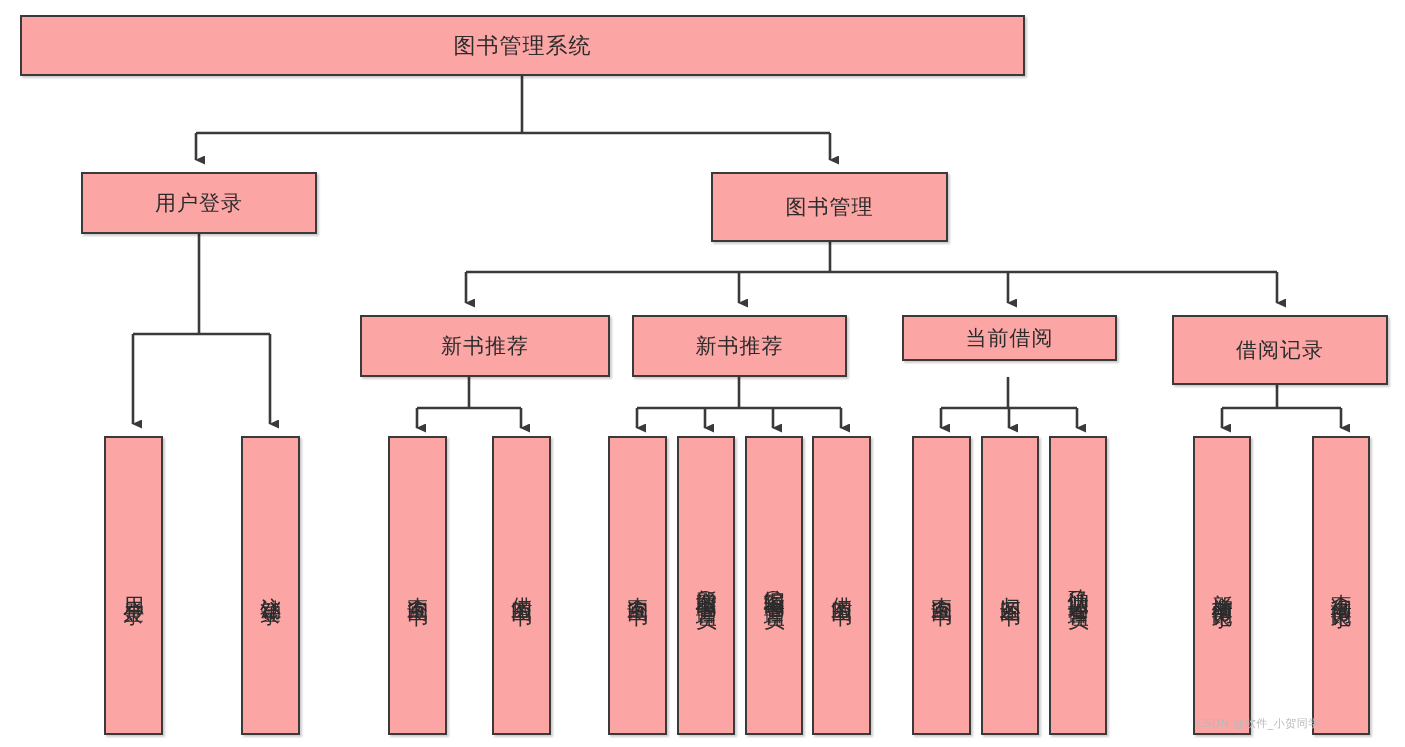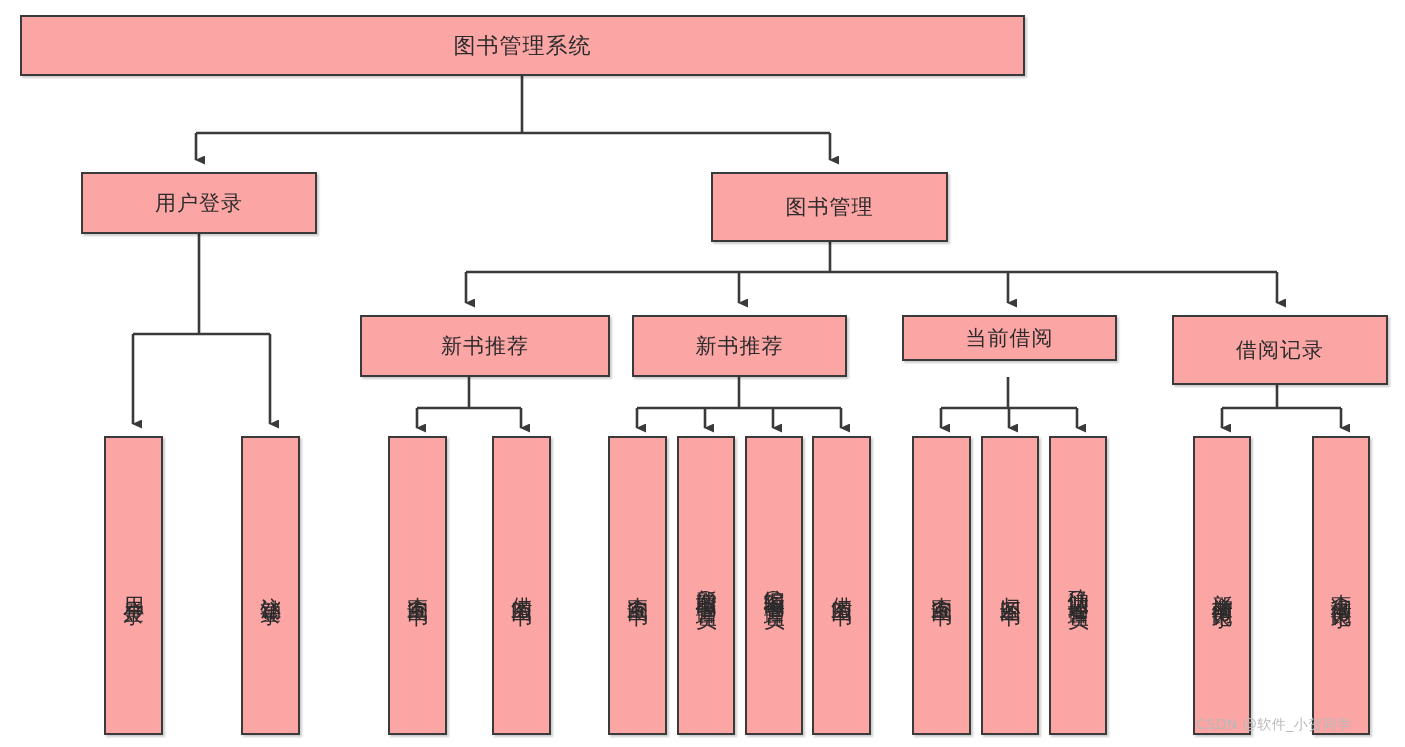--- a/index.html
+++ b/index.html
@@ -49,21 +49,21 @@
     text-orientation: upright;
     letter-spacing: 3px;
     font-size: 21px;
     white-space: nowrap;
     max-height: 272px;
   }
   .node.root .node-label { font-size: 22px; }
   .watermark {
     position: absolute;
     color: #b9b9b9;
-    font-size: 14px;
+    font-size: 11px;
     white-space: nowrap;
     letter-spacing: 0.5px;
     user-select: none;
   }
 </style>
 </head>
 <body>
 
 <div id="diagram-root">
 

